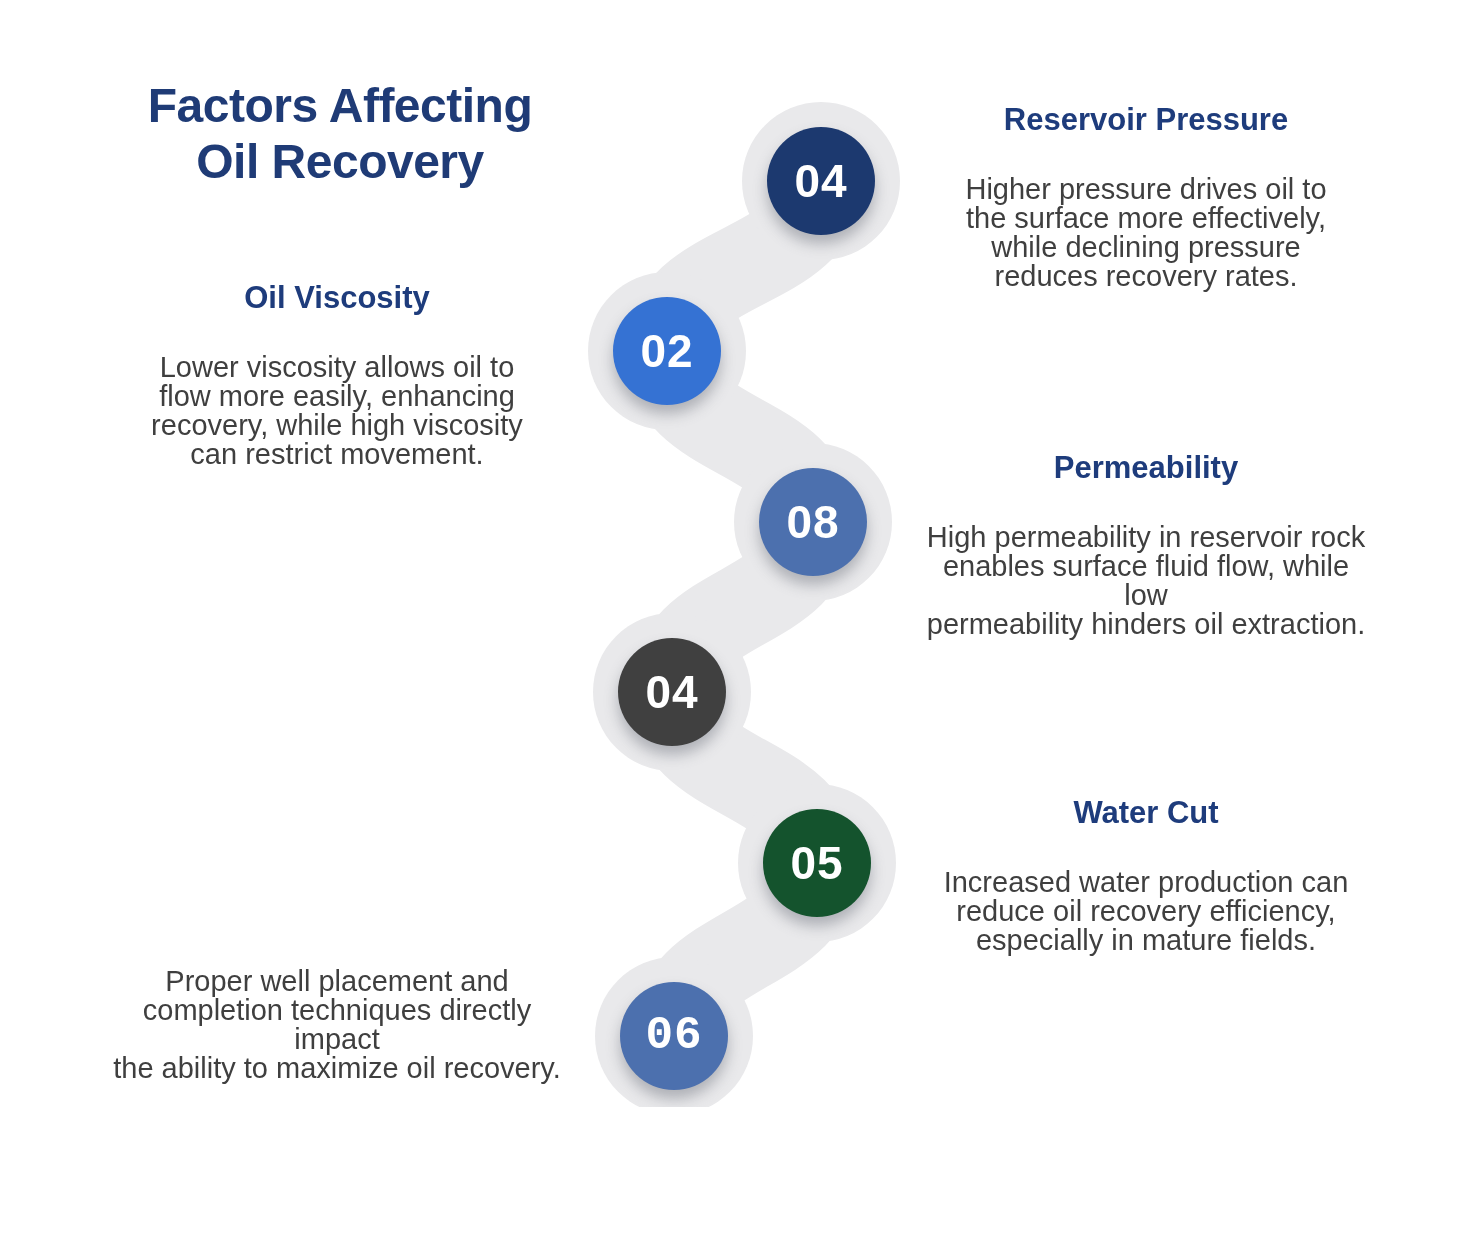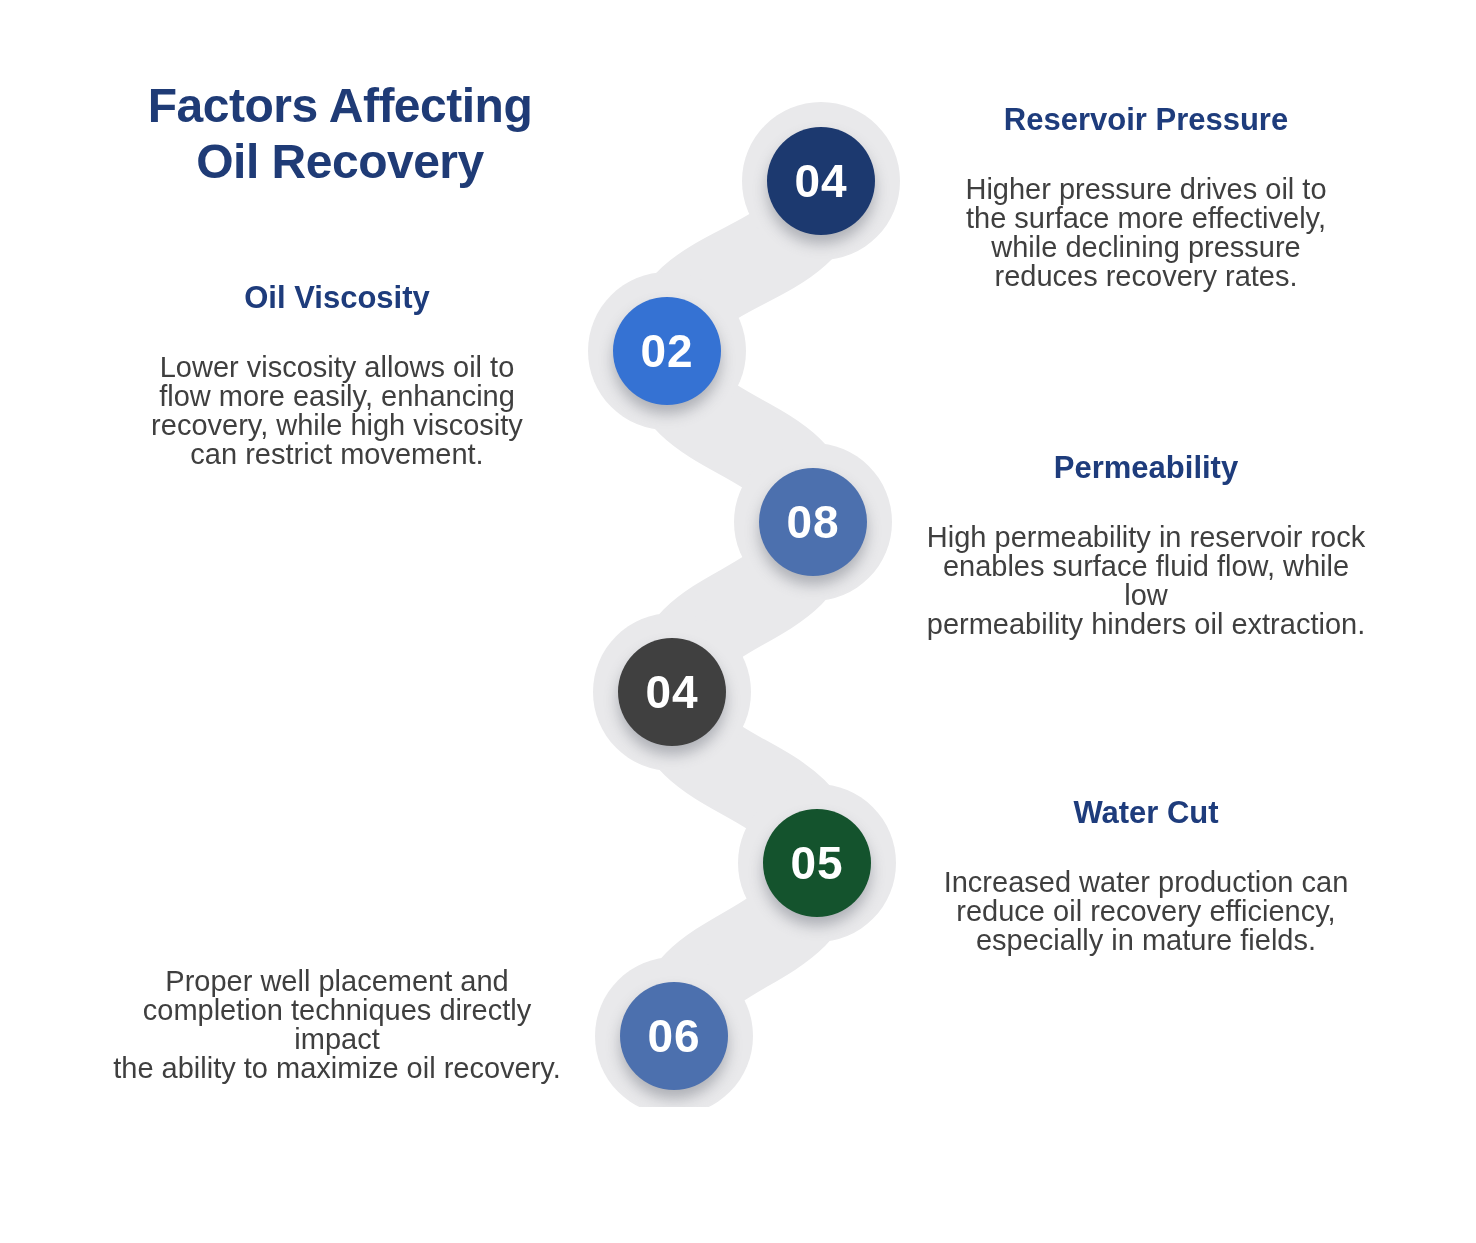--- a/index.html
+++ b/index.html
@@ -152,21 +152,21 @@
   </div>
   <div class="circle c3" style="background: rgb(76, 112, 174);">
     <span>08</span>
   </div>
   <div class="circle c4" style="background: #404040;">
     <span>04</span>
   </div>
   <div class="circle c5" style="background: #14532d;">
     <span>05</span>
   </div>
-  <div class="circle c6" style="background: rgb(76, 112, 174);">
+  <div class="circle c6" style="background: rgb(76, 112, 174); font-family: Liberation Mono, monospace;">
     <span>06</span>
   </div>
 
   <div class="footer-line"></div>
 
   <div class="logo">
     <svg class="logo-icon" viewBox="0 0 64 70" aria-hidden="true">
       <path d="M 40 2 C 18 6 3 18 3 35 C 3 52 18 64 40 68 C 26 59 18 48 18 35 C 18 22 26 11 40 2 Z"></path>
       <path d="M 46 10 C 33 11 23 21 23 34 C 23 48 35 59 50 60 C 43 53 40 47 41 42 L 56 38 L 44 32 C 43 24 47 16 56 16 C 53 12 49 10 46 10 Z"></path>
     </svg>

